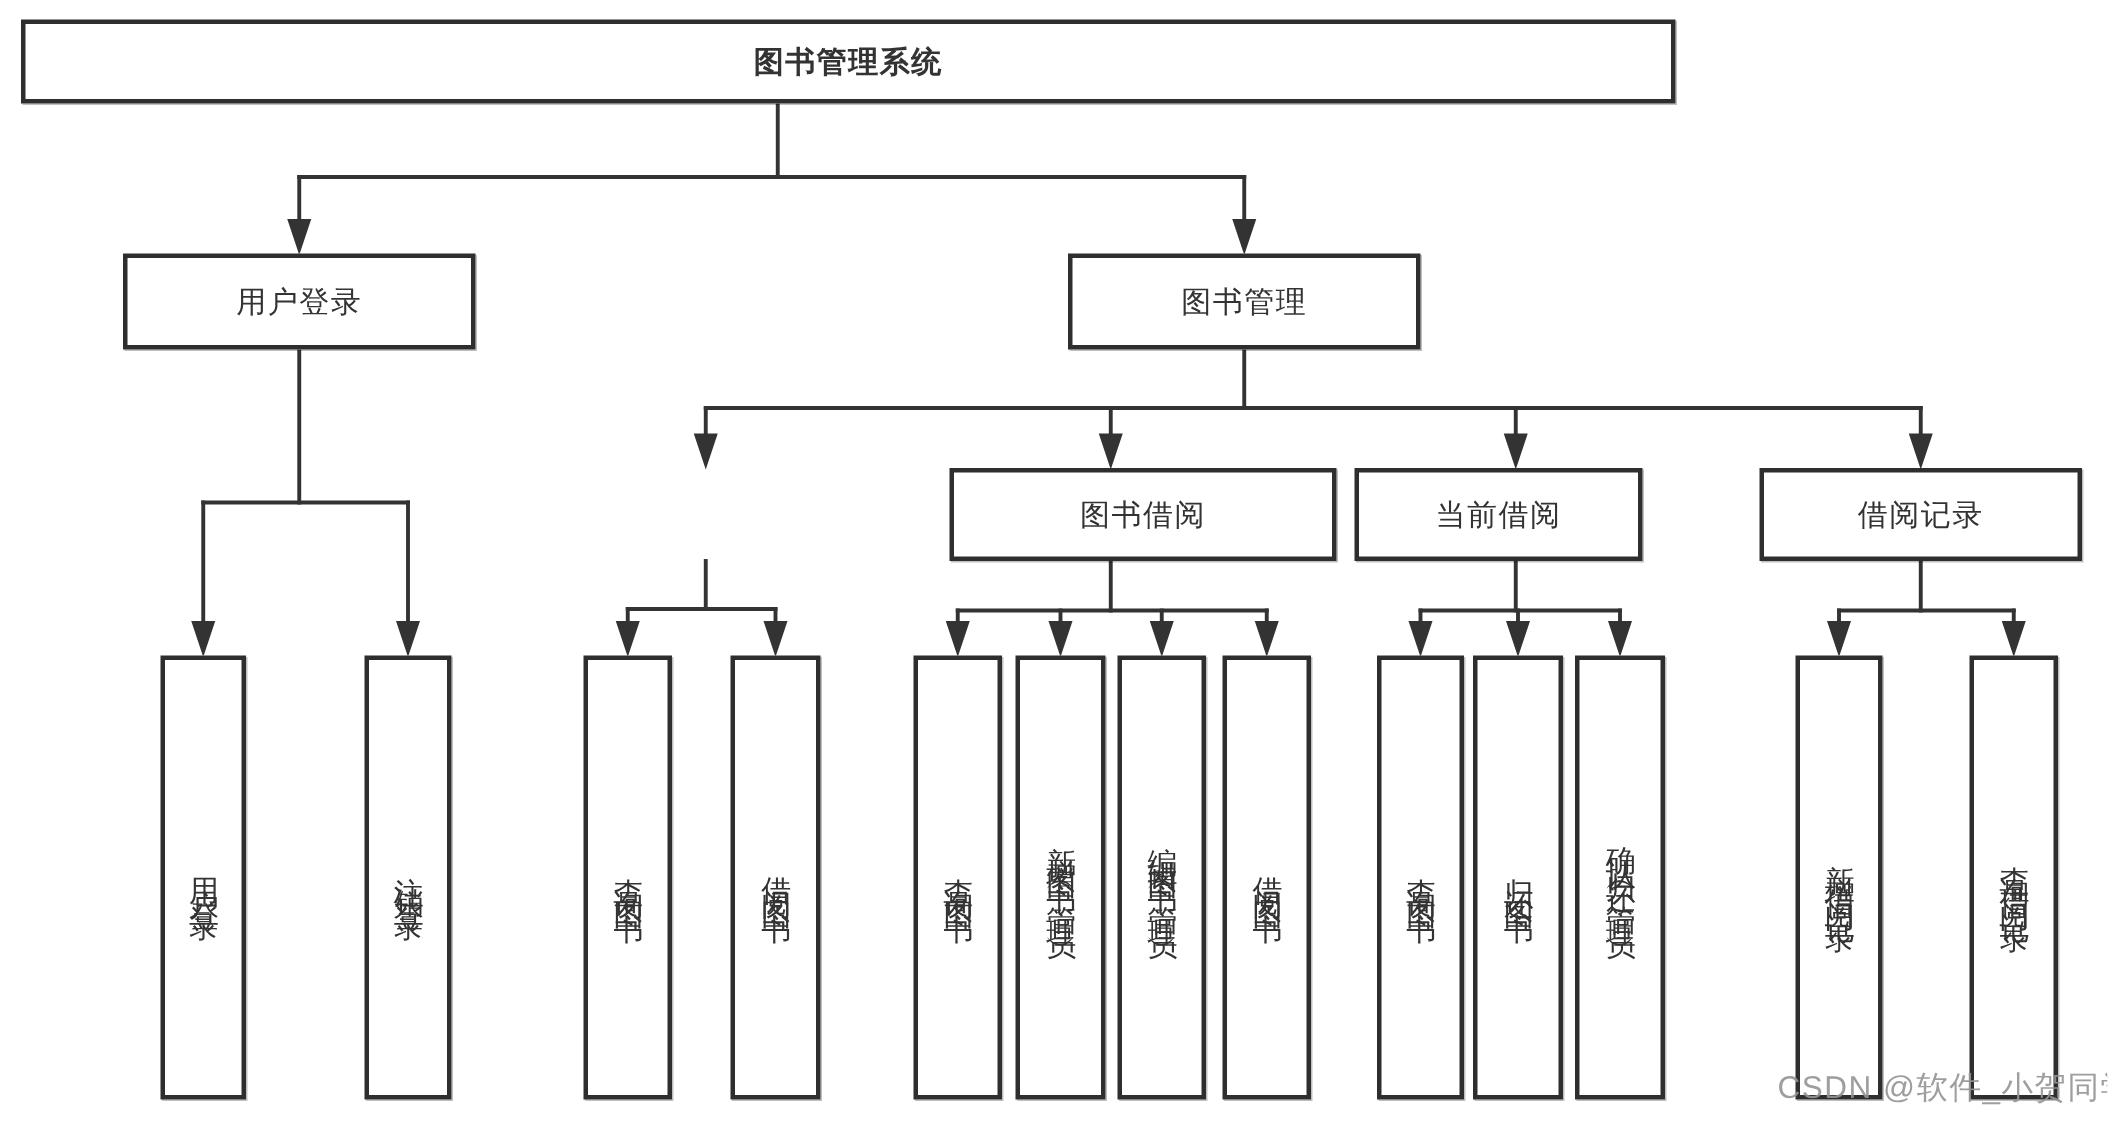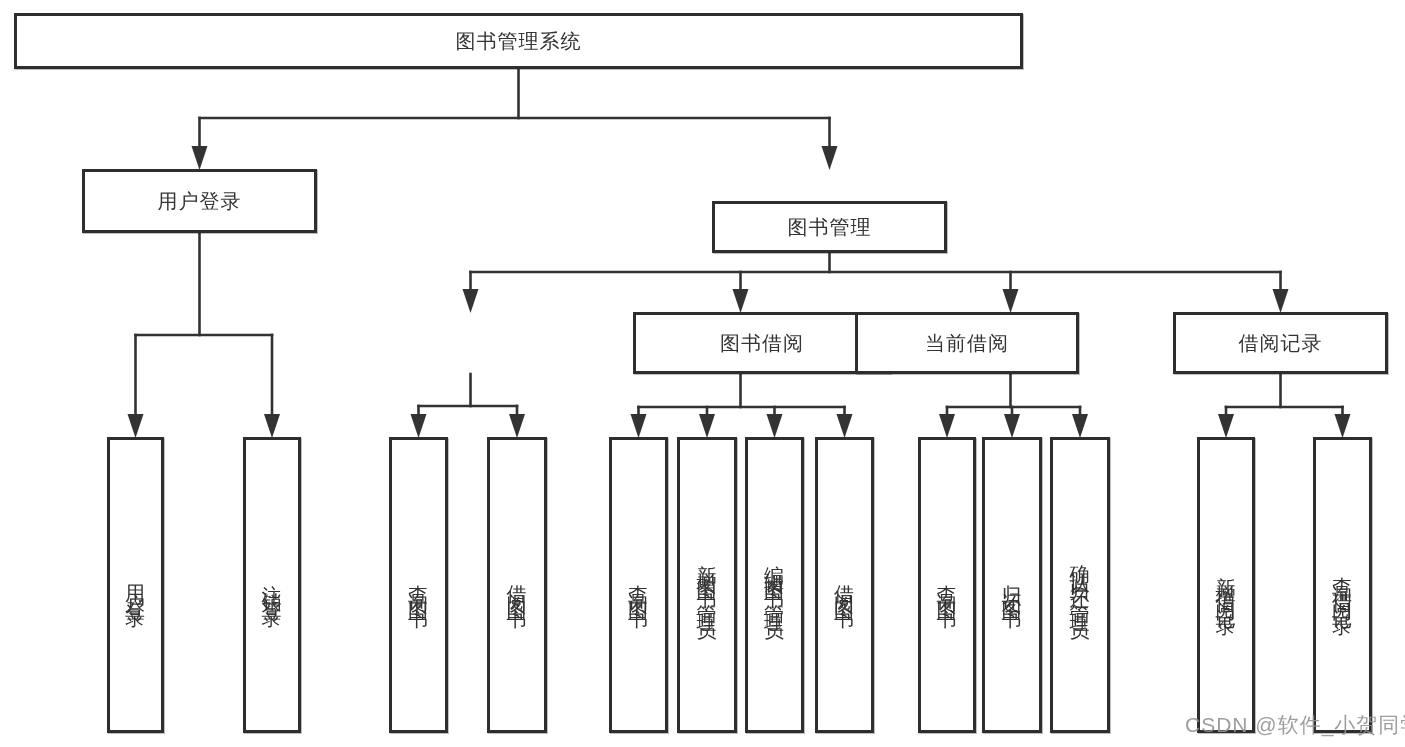--- a/index.html
+++ b/index.html
@@ -35,26 +35,26 @@
     white-space: nowrap;
   }
   .node .vlabel {
     writing-mode: vertical-rl;
     text-orientation: mixed;
     font-size: 20px;
     letter-spacing: 8px;
     color: #333333;
     line-height: 1;
   }
-  .root-node   { left: 14px;  top: 13px;  width: 1009px; height: 56px; }
+  .root-node   { left: 14px;  top: 13px;  width: 1103px; height: 56px; font-weight: bold; }
   .n-userlogin { left: 82px;  top: 169px; width: 235px;  height: 64px; }
-  .n-bookmgmt  { left: 712px; top: 169px; width: 235px;  height: 52px; margin-top: 32px; }
+  .n-bookmgmt  { left: 712px; top: 169px; width: 235px;  height: 64px; }
   .n-newbook   { left: 363px;  top: 312px; width: 215px; height: 62px; }
   .n-borrow    { left: 633px;  top: 312px; width: 258px; height: 62px; }
-  .n-current   { left: 855px;  top: 312px; width: 224px; height: 62px; }
+  .n-current   { left: 903px;  top: 312px; width: 192px; height: 62px; }
   .n-records   { left: 1173px; top: 312px; width: 215px; height: 62px; }
   .leaf { top: 437px; height: 296px; }
   .leaf-u1 { left: 107px;  width: 57px; }
   .leaf-u2 { left: 243px;  width: 58px; }
   .leaf-n1 { left: 389px;  width: 59px; }
   .leaf-n2 { left: 487px;  width: 60px; }
   .leaf-b1 { left: 609px;  width: 59px; }
   .leaf-b2 { left: 677px;  width: 60px; }
   .leaf-b3 { left: 745px;  width: 59px; }
   .leaf-b4 { left: 815px;  width: 59px; }

